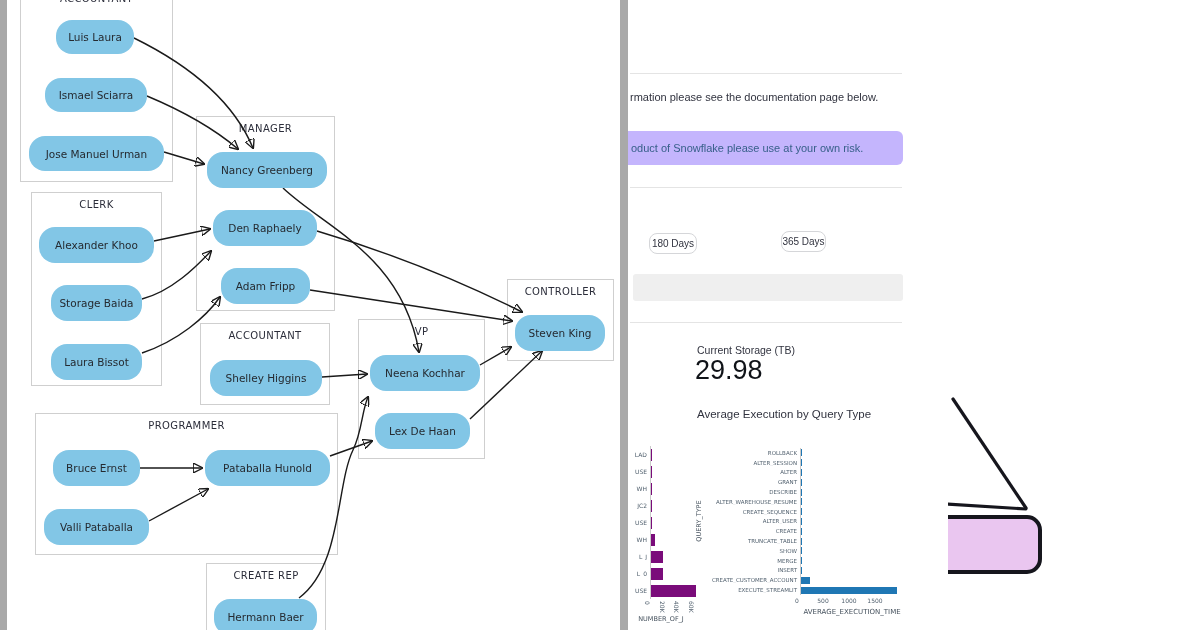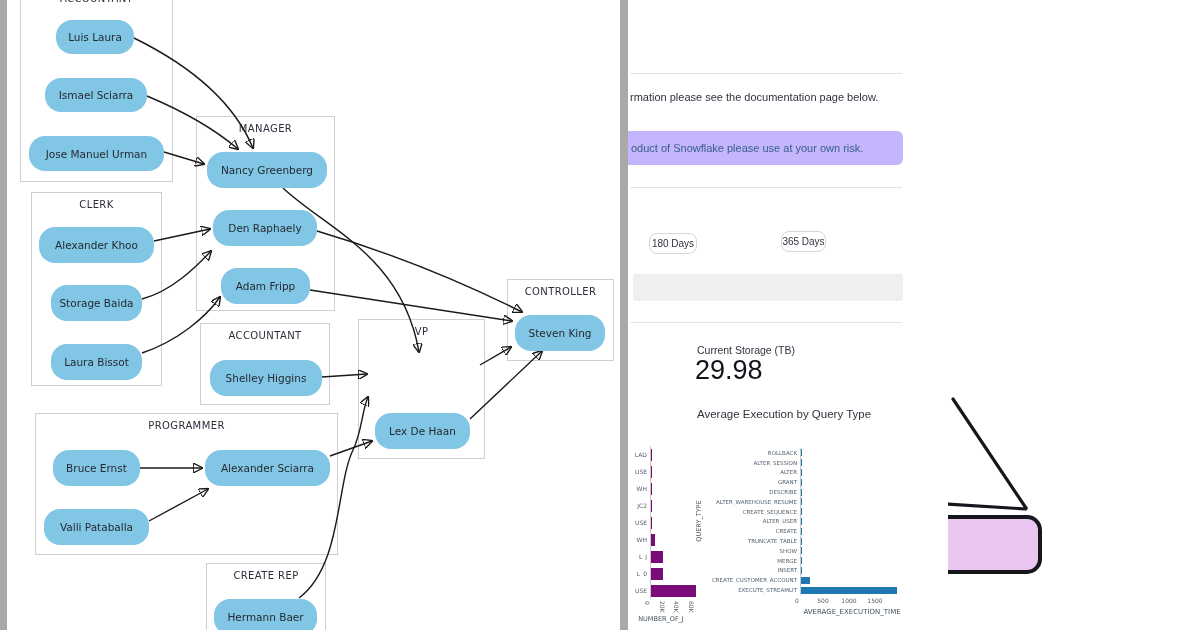--- a/index.html
+++ b/index.html
@@ -106,22 +106,23 @@
   <div class="node" style="left:45px;top:78px;width:102px;height:34px;">Ismael Sciarra</div>
   <div class="node" style="left:39px;top:227px;width:115px;height:36px;">Alexander Khoo</div>
   <div class="node" style="left:51px;top:285px;width:91px;height:36px;">Storage Baida</div>
   <div class="node" style="left:207px;top:152px;width:120px;height:36px;">Nancy Greenberg</div>
   <div class="node" style="left:51px;top:344px;width:91px;height:36px;">Laura Bissot</div>
   <div class="node" style="left:213px;top:210px;width:104px;height:36px;">Den Raphaely</div>
   <div class="node" style="left:221px;top:268px;width:89px;height:36px;">Adam Fripp</div>
   <div class="node" style="left:210px;top:360px;width:112px;height:36px;">Shelley Higgins</div>
   <div class="node" style="left:44px;top:509px;width:105px;height:36px;">Valli Pataballa</div>
   <div class="node" style="left:53px;top:450px;width:87px;height:36px;">Bruce Ernst</div>
-  <div class="node" style="left:205px;top:450px;width:125px;height:36px;">Alexander Sciarra</div>
+  <div class="node" style="left:205px;top:450px;width:125px;height:36px;">Pataballa Hunold</div>
   <div class="node" style="left:214px;top:599px;width:103px;height:36px;">Hermann Baer</div>
+  <div class="node" style="left:370px;top:355px;width:110px;height:36px;">Neena Kochhar</div>
   <div class="node" style="left:375px;top:413px;width:95px;height:36px;">Lex De Haan</div>
   <div class="node" style="left:515px;top:315px;width:90px;height:36px;">Steven King</div>
 
   <div class="vsep" style="left:620px;width:8px;"></div>
 
   <div class="hr" style="left:630px;top:73px;width:272px;"></div>
 
   <div class="doc-text" style="left:630px;top:91px;">rmation please see the documentation page below.</div>
 
   <div class="info-box" style="left:628px;top:131px;width:275px;height:34px;">

